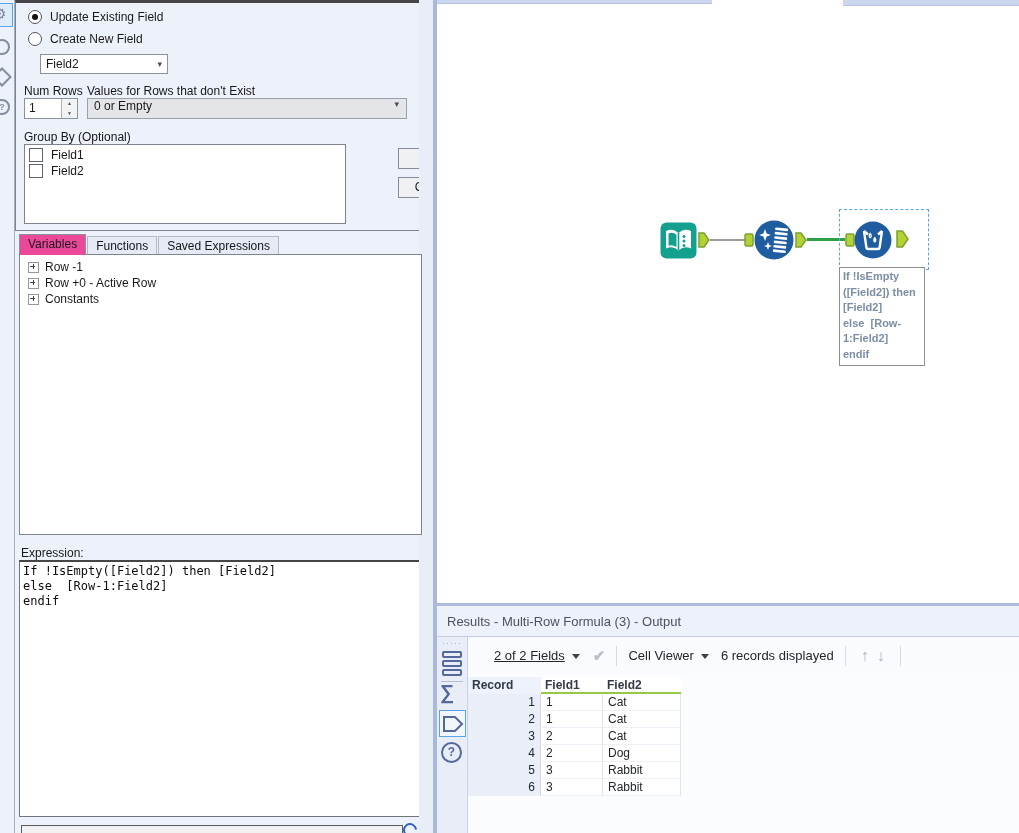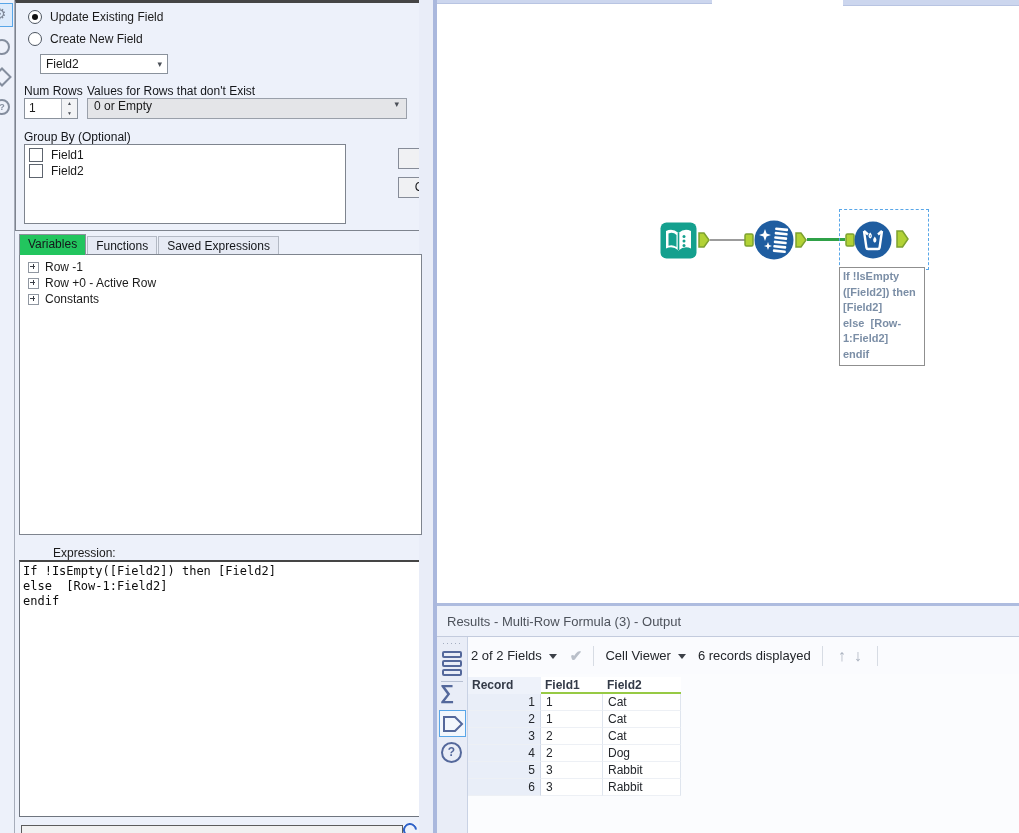--- a/index.html
+++ b/index.html
@@ -33,28 +33,28 @@
   .combo-gray .chev{margin-left:auto;margin-right:7px;color:#4a4f57;font-size:9px;}
   .listbox{position:absolute;left:8px;top:141px;width:322px;height:80px;background:#fff;border:1px solid #7e848e;box-sizing:border-box;padding:2px 0;}
   .check-row{display:flex;align-items:center;gap:8px;padding:1px 0 1px 4px;}
   .checkbox{width:12px;height:12px;border:1px solid #5d646e;background:#fff;flex:none;}
   .btn{position:absolute;width:62px;height:21px;background:#f0f1f3;border:1px solid #868c98;box-sizing:border-box;
        text-align:center;line-height:19px;color:#14161a;margin-left:45px;}
 
   
   .tabstrip{position:absolute;left:4px;top:236px;display:flex;align-items:flex-end;height:19px;}
   .tab{padding:2px 8px 2px 8px;border:1px solid #b3b9c4;border-bottom:none;background:#e6eaf4;color:#14161a;margin-right:1px;}
-  .tab.active{background:#22c55e;border-color:#8b919b;position:relative;z-index:3;padding-bottom:4px;}
+  .tab.active{background:#ec4899;border-color:#8b919b;position:relative;z-index:3;padding-bottom:4px;}
   .treebox{position:absolute;left:4px;top:254px;width:403px;height:281px;background:#fff;border:1px solid #7e848e;box-sizing:border-box;z-index:2;padding-top:4px;}
   .tree-item{display:flex;align-items:center;gap:6px;padding:1px 0 1px 8px;}
   .expander{width:9px;height:9px;border:1px solid #9097a1;background:#fff;flex:none;position:relative;}
   .expander::before{content:"";position:absolute;left:1px;top:3.5px;width:5px;height:1px;background:#3c4048;}
   .expander::after{content:"";position:absolute;left:3.5px;top:1px;width:1px;height:5px;background:#3c4048;}
 
-  .expr-label{position:absolute;left:6px;top:546px;margin-left:32px;}
+  .expr-label{position:absolute;left:6px;top:546px;}
   .expr-area{position:absolute;left:4px;top:560px;width:403px;height:257px;box-sizing:border-box;border:1px solid #6f757f;border-top:2px solid #454545;
              background:#fff;resize:none;font-family:"DejaVu Sans Mono",monospace;font-size:12px;color:#0d0d0d;padding:2px 3px;outline:none;line-height:15px;}
   .bottom-box{position:absolute;left:6px;top:825px;width:382px;height:12px;background:#f1f1f1;border:1px solid #5c5c5c;box-sizing:border-box;}
   .refresh-c{position:absolute;left:388px;top:823px;width:10px;height:10px;border:2px solid #2f62c8;border-radius:50%;border-right-color:transparent;transform:rotate(40deg);}
 
   
   .splitter{position:absolute;left:433px;top:0;width:4px;height:833px;background:#aab8dd;}
   .gutter{position:absolute;left:419px;top:0;width:14px;height:833px;background:#e9edf8;}
 
   
@@ -286,21 +286,21 @@
         <div class="sigma-icon">∑</div>
         <div class="pent-box">
           <svg width="22" height="20" viewBox="0 0 22 20">
             <path d="M2 3 L13 3 L20 10 L13 17 L2 17 Z" fill="none" stroke="#54689b" stroke-width="2"></path>
           </svg>
         </div>
         <div class="help-icon">?</div>
       </div>
       <div class="res-content">
         <div class="res-toolbar">
-          <span style="margin-left:3px;">2 of 2 Fields</span>
+          <span style="margin-left:26px;text-decoration:underline;">2 of 2 Fields</span>
           <span class="tb-caret"></span>
           <span class="tb-check">✔</span>
           <span class="tb-sep"></span>
           <span>Cell Viewer</span>
           <span class="tb-caret"></span>
           <span style="margin-left:12px;">6 records displayed</span>
           <span class="tb-sep"></span>
           <span class="tb-arrow">↑</span>
           <span class="tb-arrow">↓</span>
           <span class="tb-sep"></span>

